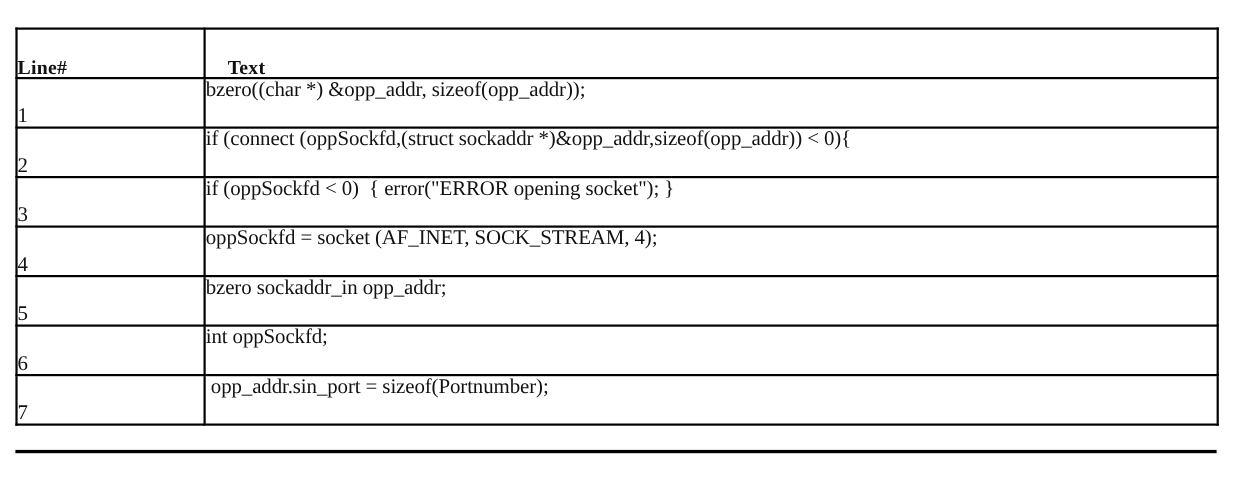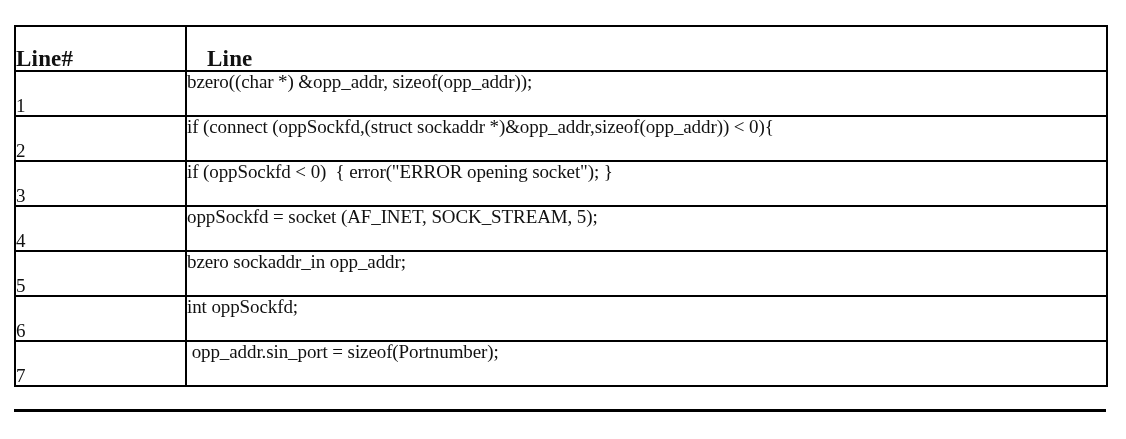--- a/index.html
+++ b/index.html
@@ -41,21 +41,21 @@
     padding: 0;
     background: #ffffff;
   }
 
   
   .hdr-cell {
     height: 43px;
     vertical-align: bottom;
     text-align: left;
     font-weight: bold;
-    font-size: 23px;
+    font-size: 18px;
     line-height: 1;
     padding: 0 0 9px 22px;
     white-space: nowrap;
     letter-spacing: 0.2px;
   }
   .hdr-cell.text-col {
     padding-left: 20px;
   }
 
   
@@ -100,39 +100,39 @@
 <div class="page">
 
   <table class="code-table">
     <colgroup>
       <col class="col-line">
       <col class="col-text">
     </colgroup>
     <thead>
       <tr>
         <th class="hdr-cell line-col">Line#</th>
-        <th class="hdr-cell text-col">Line</th>
+        <th class="hdr-cell text-col">Text</th>
       </tr>
     </thead>
     <tbody>
       <tr class="row-cell">
         <td class="line-cell">1</td>
         <td class="text-cell">bzero((char *) &amp;opp_addr, sizeof(opp_addr));</td>
       </tr>
       <tr class="row-cell">
         <td class="line-cell">2</td>
         <td class="text-cell">if (connect (oppSockfd,(struct sockaddr *)&amp;opp_addr,sizeof(opp_addr)) &lt; 0){</td>
       </tr>
       <tr class="row-cell">
         <td class="line-cell">3</td>
         <td class="text-cell">if (oppSockfd &lt; 0)  { error("ERROR opening socket"); }</td>
       </tr>
       <tr class="row-cell">
         <td class="line-cell">4</td>
-        <td class="text-cell">oppSockfd = socket (AF_INET, SOCK_STREAM, 5);</td>
+        <td class="text-cell">oppSockfd = socket (AF_INET, SOCK_STREAM, 4);</td>
       </tr>
       <tr class="row-cell">
         <td class="line-cell">5</td>
         <td class="text-cell">bzero sockaddr_in opp_addr;</td>
       </tr>
       <tr class="row-cell">
         <td class="line-cell">6</td>
         <td class="text-cell">int oppSockfd;</td>
       </tr>
       <tr class="row-cell">

